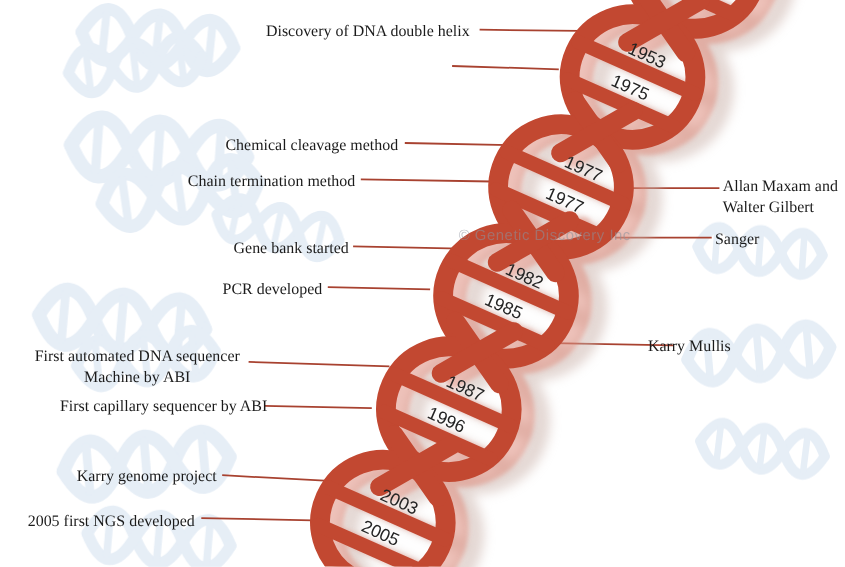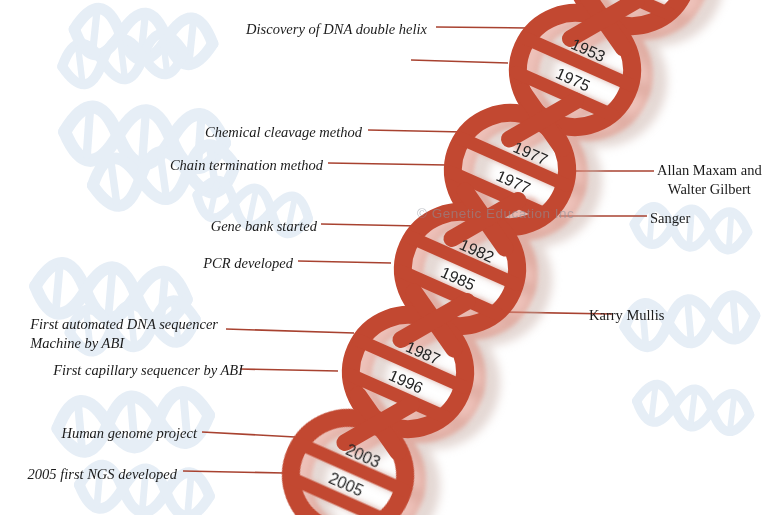--- a/index.html
+++ b/index.html
@@ -15,22 +15,22 @@
   #helix-svg{ z-index: 3; }
   .motifs { color: #c3d6ea; opacity: 0.42; }
   .leader { stroke: #a84230; stroke-width: 1.6; }
   .ev, .sci {
     position: absolute;
     z-index: 4;
     font: 14.5px/19px "Liberation Serif", serif;
     color: #1b1b1b;
     white-space: nowrap;
   }
-  .ev  { text-align: left; font-style: italic; }
-  .sci { text-align: center; }
+  .ev  { text-align: center; }
+  .sci { text-align: left; }
   #watermark {
     position: absolute;
     left: 417px; top: 206px;
     z-index: 5;
     font: 13.5px "Liberation Sans", sans-serif;
     letter-spacing: 0.5px;
     color: rgba(140,145,156,0.55);
     white-space: nowrap;
   }
   .ring { fill: none; stroke: currentColor; stroke-width: 18; }
@@ -194,32 +194,32 @@
     <div>PCR developed</div>
   </div>
   <div class="ev" style="right:550px; top:315px">
     <div>First automated DNA sequencer</div>
     <div>Machine by ABI</div>
   </div>
   <div class="ev" style="right:525px; top:361px">
     <div>First capillary sequencer by ABI</div>
   </div>
   <div class="ev" style="right:571px; top:424px">
-    <div>Human genome project</div>
+    <div>Karry genome project</div>
   </div>
   <div class="ev" style="right:591px; top:465px">
     <div>2005 first NGS developed</div>
   </div>
 
   <div class="sci" style="left:657px; top:161px">
     <div>Allan Maxam and</div>
     <div>Walter Gilbert</div>
   </div>
   <div class="sci" style="left:650px; top:209px">
     <div>Sanger</div>
   </div>
   <div class="sci" style="left:589px; top:306px">
     <div>Karry Mullis</div>
   </div>
 
-  <div id="watermark">© Genetic Education Inc</div>
+  <div id="watermark">© Genetic Discovery Inc</div>
 
 </div>
 
 </body></html>

